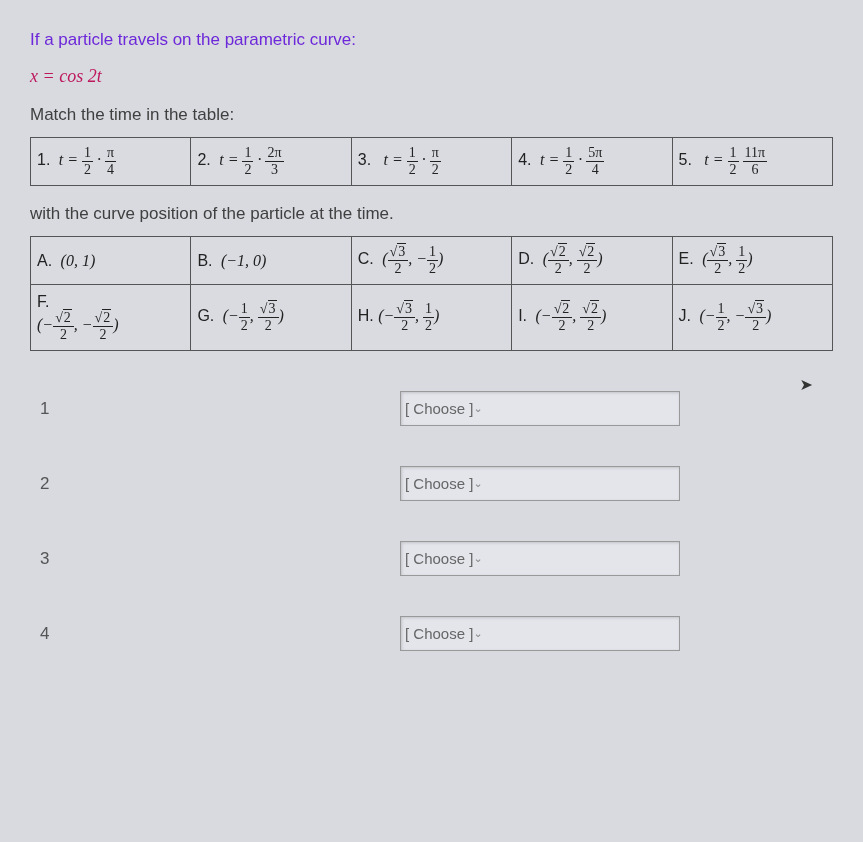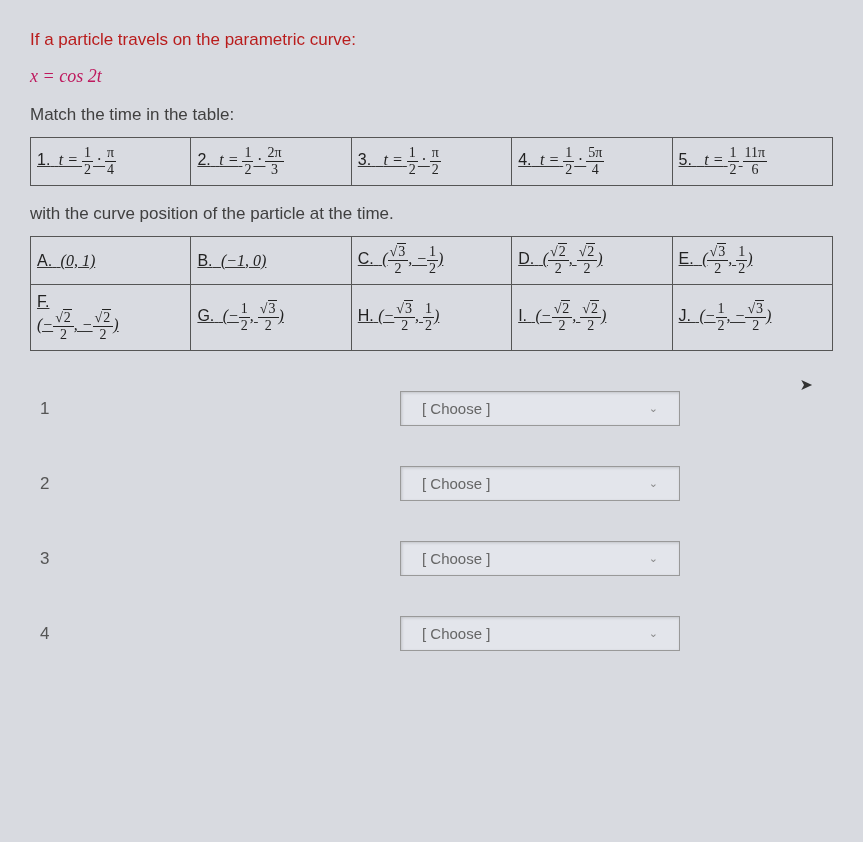--- a/index.html
+++ b/index.html
@@ -3,39 +3,39 @@
   <meta charset="utf-8">
   <style>
     * { box-sizing: border-box; margin: 0; padding: 0; }
     body {
       background: #d8dae0;
       font-family: 'Segoe UI', Arial, sans-serif;
       color: #333;
       padding: 30px;
       width: 863px;
     }
-    .question-text { font-size: 17px; color: #b91c1c; margin-bottom: 16px; }
+    .question-text { font-size: 17px; color: #6d28d9; margin-bottom: 16px; }
     .equation { font-family: Georgia, 'Times New Roman', serif; font-style: italic; font-size: 18px; margin-bottom: 14px; color: #be185d; }
     .instruction { font-size: 17px; color: #404040; margin: 18px 0 12px; }
     table { border-collapse: collapse; width: 100%; table-layout: fixed; }
-    td { border: 1px solid #555; padding: 8px 6px; vertical-align: middle; background: rgba(220,222,228,0.3); text-decoration: underline; }
+    td { border: 1px solid #555; padding: 8px 6px; vertical-align: middle; background: rgba(220,222,228,0.3); }
     .time-table td { height: 44px; }
     .pos-table td { height: 48px; margin-left: 31px; }
     .cell-label { font-family: Arial, sans-serif; font-size: 16px; color: #222; }
     .math { font-family: Georgia, 'Times New Roman', serif; font-style: italic; font-size: 16px; color: #222; white-space: nowrap; }
     .frac { display: inline-block; vertical-align: middle; text-align: center; font-size: 14px; font-style: normal; line-height: 1; position: relative; }
     .frac .num { display: block; border-bottom: 1px solid #222; padding: 0 2px 1px; }
     .frac .den { display: block; padding: 1px 2px 0; }
     .sqrt { display: inline-block; }
     .sqrt::before { content: "√"; }
     .sqrt .rad { border-top: 1px solid #222; padding: 0 1px; }
     .matchers { margin-top: 40px; }
     .match-row { display: flex; align-items: center; margin-bottom: 40px; }
     .match-label { width: 370px; font-size: 17px; color: #555; padding-left: 10px; }
-    .choose { border: 1px solid #999; background: #e3e5eb; padding: 8px 21px; width: 280px; display: flex; justify-content: space-between; align-items: center; color: #666; font-size: 15px; box-shadow: inset 1px 1px 3px rgba(0,0,0,0.15); }
+    .choose { border: 1px solid #999; background: #e3e5eb; padding: 8px 4px; width: 280px; display: flex; justify-content: flex-start; align-items: center; color: #666; font-size: 15px; box-shadow: inset 1px 1px 3px rgba(0,0,0,0.15); }
     .chev { font-size: 11px; color: #888; }
     .cursor { position: absolute; top: 345px; right: 20px; font-size: 16px; }
     .container { position: relative; }
   </style>
 </head>
 <body>
 
 <div class="container">
 
   <div class="question-text">If a particle travels on the parametric curve:</div>

